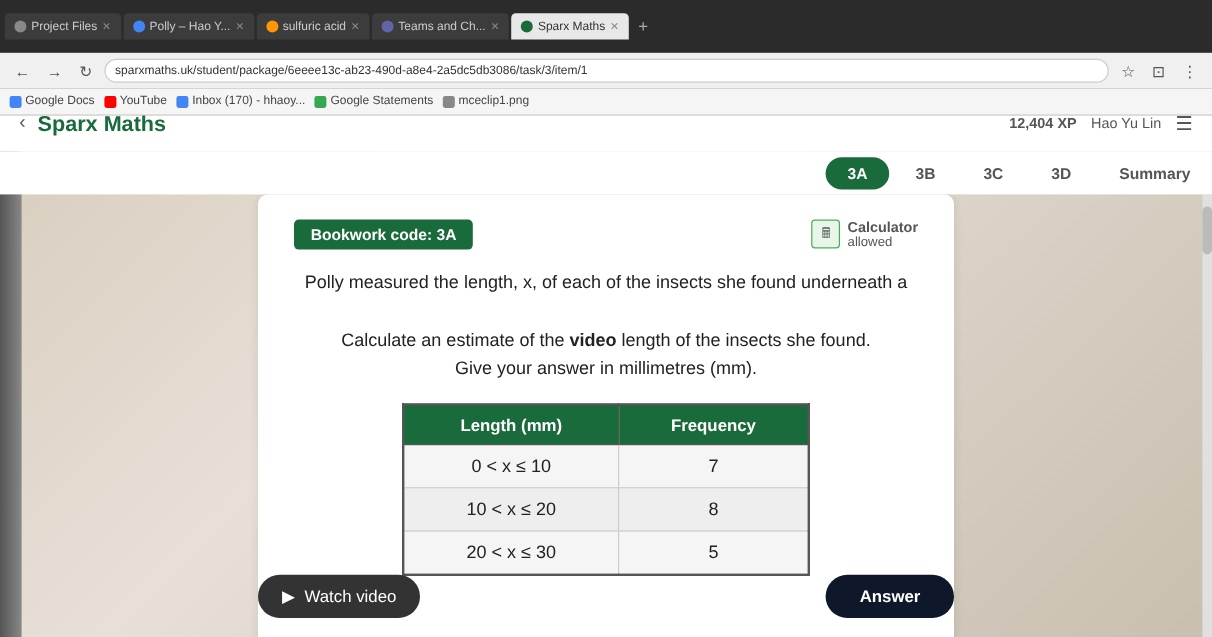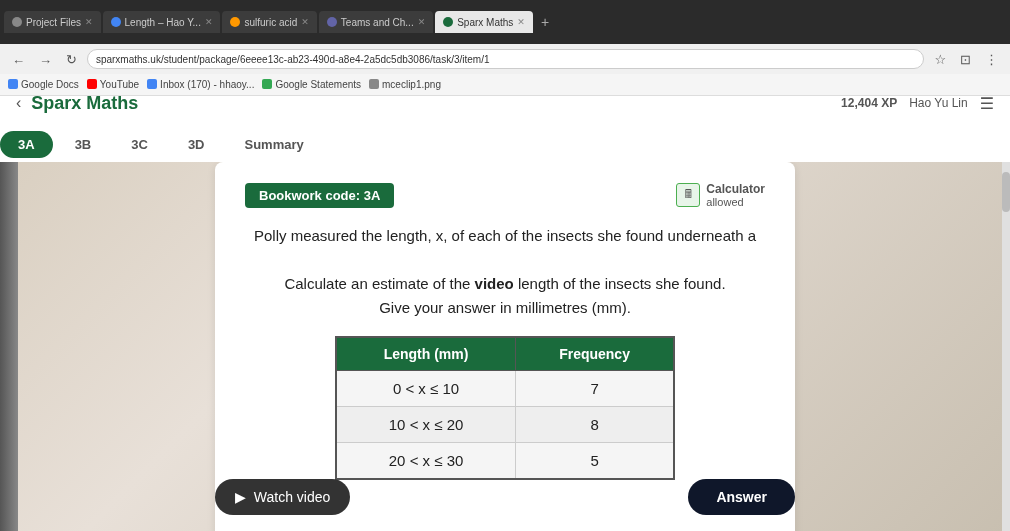--- a/index.html
+++ b/index.html
@@ -119,21 +119,21 @@
       background: #f5f5f5;
       padding: 0 8px;
       gap: 8px;
       border-bottom: 1px solid #ddd;
       font-size: 10px;
       color: #444;
     }
 
     .bookmark-item {
       display: flex;
-      align-items: flex-start;
+      align-items: center;
       gap: 3px;
       white-space: nowrap;
       cursor: pointer;
       color: #444;
     }
 
     .bookmark-favicon {
       width: 10px;
       height: 10px;
       background: #4285f4;
@@ -193,21 +193,21 @@
 
     
     .tab-nav {
       position: absolute;
       top: 126px;
       left: 0; right: 0;
       height: 36px;
       background: white;
       display: flex;
       align-items: center;
-      justify-content: flex-start;
+      justify-content: flex-end;
       gap: 4px;
       z-index: 5;
     }
 
     .task-tab {
       padding: 6px 18px;
       border-radius: 20px;
       font-size: 13px;
       font-weight: bold;
       cursor: pointer;
@@ -409,21 +409,21 @@
 <div class="browser-chrome">
 
   <div class="tab-bar">
     <div class="browser-tab">
       <div class="tab-favicon"></div>
       <span>Project Files</span>
       <span class="tab-close">✕</span>
     </div>
     <div class="browser-tab">
       <div class="tab-favicon" style="background:#4285f4"></div>
-      <span>Length – Hao Y...</span>
+      <span>Polly – Hao Y...</span>
       <span class="tab-close">✕</span>
     </div>
     <div class="browser-tab">
       <div class="tab-favicon" style="background:#ff9800"></div>
       <span>sulfuric acid</span>
       <span class="tab-close">✕</span>
     </div>
     <div class="browser-tab">
       <div class="tab-favicon" style="background:#6264a7"></div>
       <span>Teams and Ch...</span>

